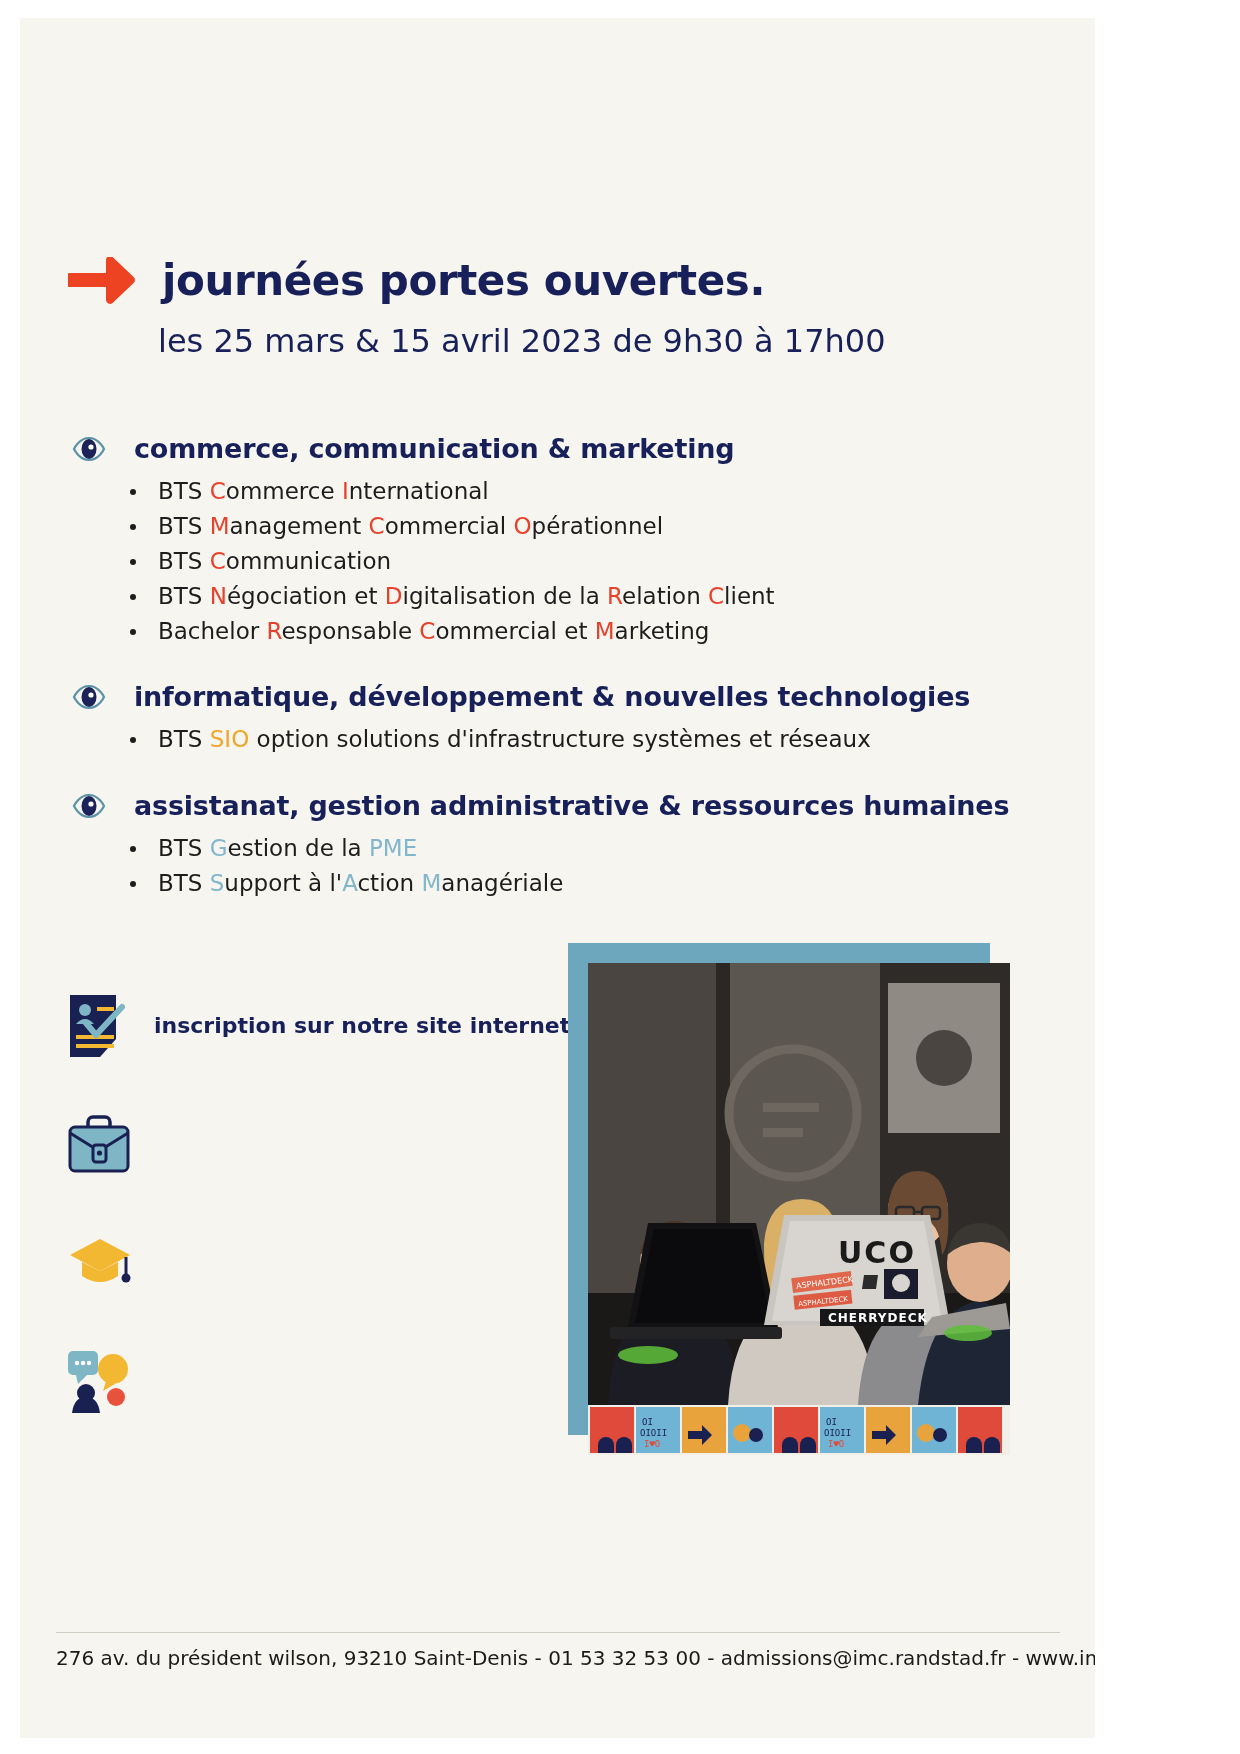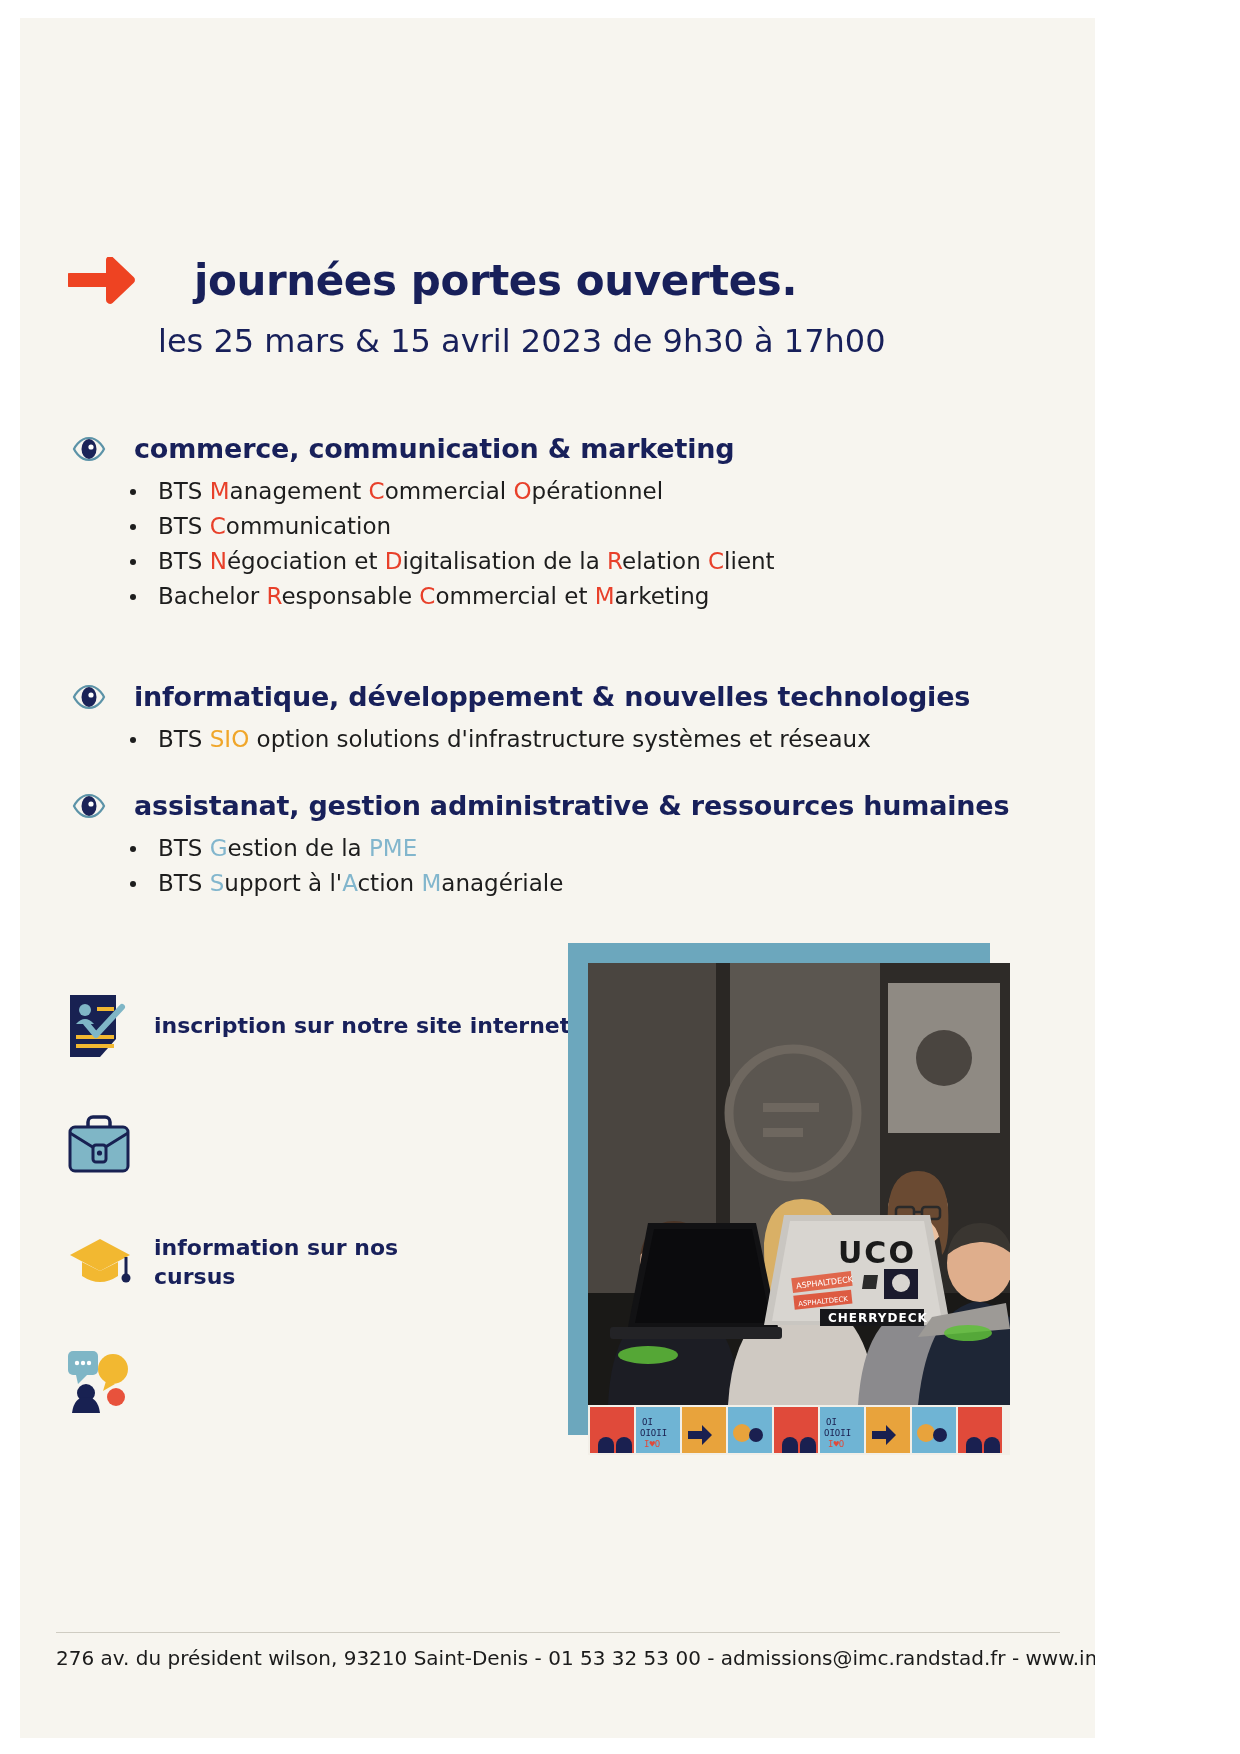--- a/index.html
+++ b/index.html
@@ -71,21 +71,20 @@
     align-items: center;
   }
   .arrow-icon { width: 68px; height: 48px; flex: none; margin-right: 26px; }
   .main-title {
     font-family: "DejaVu Sans", sans-serif;
     font-weight: bold;
     font-size: 42px;
     color: #18205a;
     letter-spacing: -0.4px;
     white-space: nowrap;
-    margin-left: 32px;
   }
   .subtitle {
     position: absolute;
     left: 138px;
     top: 304px;
     font-family: "DejaVu Sans", sans-serif;
     font-size: 32px;
     color: #18205a;
     white-space: nowrap;
   }
@@ -208,20 +207,21 @@
       <div class="section" style="top: 415px;">
         <div class="section-head">
           <svg viewBox="0 0 34 26" class="eye-icon">
             <path d="M17 2 C7 2 2 13 2 13 C2 13 7 24 17 24 C27 24 32 13 32 13 C32 13 27 2 17 2 z" fill="none" stroke="#5c93a8" stroke-width="2.2"></path>
             <ellipse cx="17" cy="13" rx="7.5" ry="10" fill="#1b2358"></ellipse>
             <circle cx="19" cy="11" r="2.6" fill="#ffffff"></circle>
           </svg>
           <div class="section-title">commerce, communication &amp; marketing</div>
         </div>
         <ul class="courses">
+          <li><span>BTS </span><span class="hl-red">C</span><span>ommerce </span><span class="hl-red">I</span><span>nternational</span></li>
           <li><span>BTS </span><span class="hl-red">M</span><span>anagement </span><span class="hl-red">C</span><span>ommercial </span><span class="hl-red">O</span><span>pérationnel</span></li>
           <li><span>BTS </span><span class="hl-red">C</span><span>ommunication</span></li>
           <li><span>BTS </span><span class="hl-red">N</span><span>égociation et </span><span class="hl-red">D</span><span>igitalisation de la </span><span class="hl-red">R</span><span>elation </span><span class="hl-red">C</span><span>lient</span></li>
           <li><span>Bachelor </span><span class="hl-red">R</span><span>esponsable </span><span class="hl-red">C</span><span>ommercial et </span><span class="hl-red">M</span><span>arketing</span></li>
         </ul>
       </div>
       <div class="section" style="top: 663px;">
         <div class="section-head">
           <svg viewBox="0 0 34 26" class="eye-icon">
             <path d="M17 2 C7 2 2 13 2 13 C2 13 7 24 17 24 C27 24 32 13 32 13 C32 13 27 2 17 2 z" fill="none" stroke="#5c93a8" stroke-width="2.2"></path>
@@ -272,21 +272,20 @@
           <circle cx="33.5" cy="42" r="2.6" fill="#182152"></circle>
         </svg>
       </div>
       <div class="feature">
         <svg viewBox="0 0 68 66" class="feature-ico">
           <path d="M34 10 L64 26 L34 42 L4 26 z" fill="#f2b831"></path>
           <path d="M16 33 v14 q18 12 36 0 v-14 l-18 9 z" fill="#f2b831"></path>
           <path d="M60 28 v18" stroke="#182152" stroke-width="3" fill="none"></path>
           <circle cx="60" cy="49" r="4.5" fill="#182152"></circle>
         </svg>
-        <div class="feature-label">information sur nos<br>cursus</div>
       </div>
       <div class="feature">
         <svg viewBox="0 0 68 66" class="feature-ico">
           <rect x="2" y="4" width="30" height="24" rx="5" fill="#7fb6c6"></rect>
           <path d="M10 28 l2 9 l9 -9 z" fill="#7fb6c6"></path>
           <circle cx="11" cy="16" r="2.2" fill="#ffffff"></circle>
           <circle cx="17" cy="16" r="2.2" fill="#ffffff"></circle>
           <circle cx="23" cy="16" r="2.2" fill="#ffffff"></circle>
           <circle cx="47" cy="22" r="15" fill="#f2b831"></circle>
           <path d="M40 34 l-3 10 l12 -7 z" fill="#f2b831"></path>

